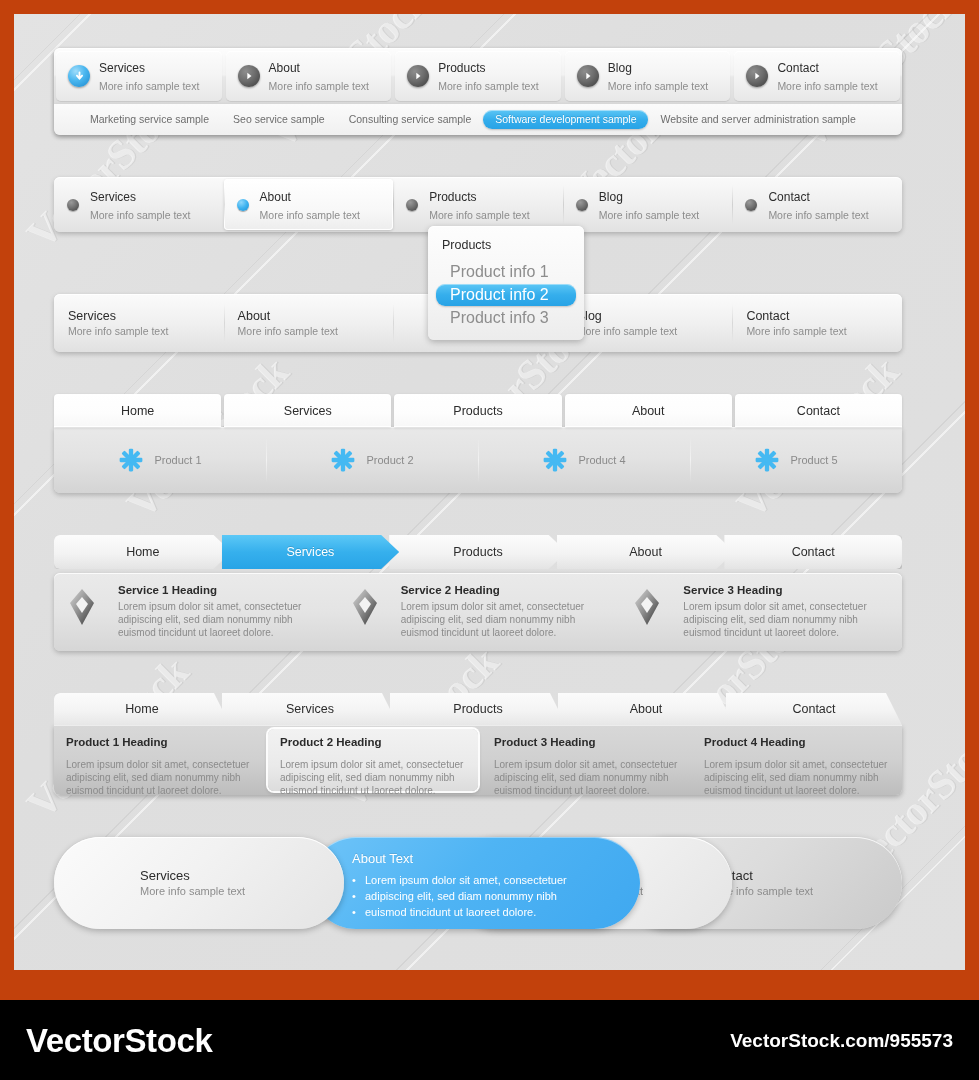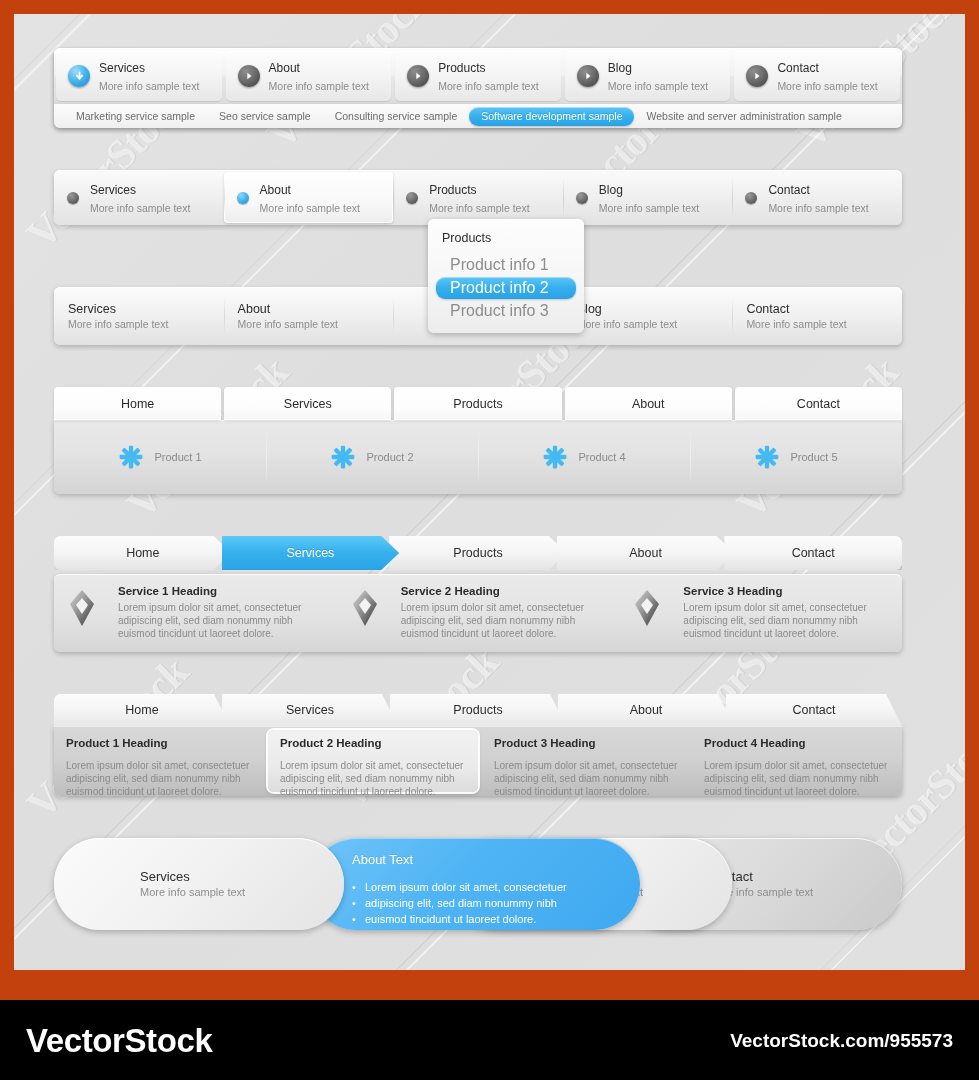--- a/index.html
+++ b/index.html
@@ -68,25 +68,25 @@
   }
   .ico-circle.blue {
     background: radial-gradient(circle at 35% 28%, #9fdcfa 0%, #49b6ef 45%, #1b87cc 100%);
   }
   .ico-circle svg { display:block; }
   .cell-txt { min-width:0; }
   .cell-title { font-size:12px; color:#2c2c2c; line-height:14px; }
   .cell-sub   { font-size:10.5px; color:#8d8d8d; line-height:13px; white-space:nowrap; }
 
   .nav1-sub {
-    display:flex; align-items:center; height:24px;
+    display:flex; align-items:center; height:31px;
     background: linear-gradient(to bottom,#fbfbfb,#f0f0f0);
     border-radius:0 0 6px 6px;
     box-shadow:0 2px 4px rgba(0,0,0,.18);
-    padding:0 10px; gap:0;
+    padding:0 24px; gap:0;
   }
   .sub-item {
     font-size:10.5px; color:#6d6d6d; padding:3px 12px; white-space:nowrap;
     border-radius:9px; line-height:13px;
   }
   .sub-item.active {
     color:#fff;
     background: linear-gradient(to bottom,#5cc6f5 0%,#35aeec 50%,#28a3e6 100%);
     box-shadow: 0 1px 2px rgba(0,0,0,.22), 0 1px 0 rgba(255,255,255,.45) inset;
     text-shadow: 0 -1px 0 rgba(0,0,0,.12);
@@ -145,21 +145,21 @@
   .nav4 { margin-bottom:42px; }
   .nav4-tabs { display:flex; height:33px; gap:3px; }
   .nav4-tab {
     flex:1; display:flex; align-items:center; justify-content:center;
     font-size:12.5px; color:#2c2c2c;
     background: linear-gradient(to bottom,#ffffff 0%,#fdfdfd 60%,#f7f7f7 100%);
     border-radius:4px 4px 0 0;
     box-shadow: 0 -1px 0 rgba(255,255,255,1) inset, 0 1px 3px rgba(0,0,0,.14);
   }
   .nav4-row {
-    display:flex; height:74px;
+    display:flex; height:66px;
     background: linear-gradient(to bottom,#e9e9e9 0%,#e3e3e3 45%,#d4d4d4 100%);
     border-radius:0 0 6px 6px;
     box-shadow:0 2px 5px rgba(0,0,0,.22), 0 1px 0 rgba(255,255,255,.75) inset;
   }
   .nav4-cell { flex:1; display:flex; align-items:center; justify-content:center; gap:10px; position:relative; }
   .nav4-cell + .nav4-cell::before{
     content:""; position:absolute; left:0; top:10px; bottom:10px; width:1px;
     background:linear-gradient(to bottom,rgba(0,0,0,0),rgba(255,255,255,.55),rgba(0,0,0,0));
   }
   .aster { width:26px; height:26px; flex:none; display:block; }
@@ -234,21 +234,21 @@
   .pill-txt { padding-left:86px; }
   .pill-title { font-size:13px; color:#2c2c2c; line-height:17px; }
   .pill-sub { font-size:11px; color:#8d8d8d; line-height:15px; }
   .p-grey { background: linear-gradient(135deg,#fbfbfb 0%,#f2f2f2 45%,#e4e4e4 100%);
             box-shadow:0 2px 6px rgba(0,0,0,.25), 0 1px 0 rgba(255,255,255,.95) inset; }
   .p-dark { background: linear-gradient(135deg,#e6e6e6 0%,#dcdcdc 45%,#cacaca 100%);
             box-shadow:0 2px 6px rgba(0,0,0,.25), 0 1px 0 rgba(255,255,255,.8) inset; }
   .p-blue { background: linear-gradient(135deg,#6fc4f8 0%,#4fb4f4 45%,#3fa8f0 100%);
             box-shadow:0 2px 6px rgba(0,0,0,.25), 0 1px 0 rgba(255,255,255,.4) inset;
             padding:12px 0 12px 42px; justify-content:flex-start; }
-  .blue-h { font-size:13px; color:#fff; line-height:20px; margin-bottom:9px; text-shadow:0 -1px 0 rgba(0,0,0,.1); }
+  .blue-h { font-size:13px; color:#fff; line-height:20px; margin-bottom:3px; text-shadow:0 -1px 0 rgba(0,0,0,.1); }
   .blue-li { font-size:11px; color:#fff; line-height:16px; position:relative; padding-left:13px; }
   .blue-li::before { content:"\2022"; position:absolute; left:0; top:0; }
 
   
   .footer { position:absolute; left:0; bottom:0; width:979px; height:80px; background:#000; }
   .fl { position:absolute; left:26px; top:22px; font-size:33px; font-weight:bold; color:#fff; letter-spacing:-.4px;
         font-family:"Liberation Sans", sans-serif; }
   .fr { position:absolute; right:26px; top:30px; font-size:19px; font-weight:bold; color:#fff;
         font-family:"Liberation Sans", sans-serif; }
 </style>

